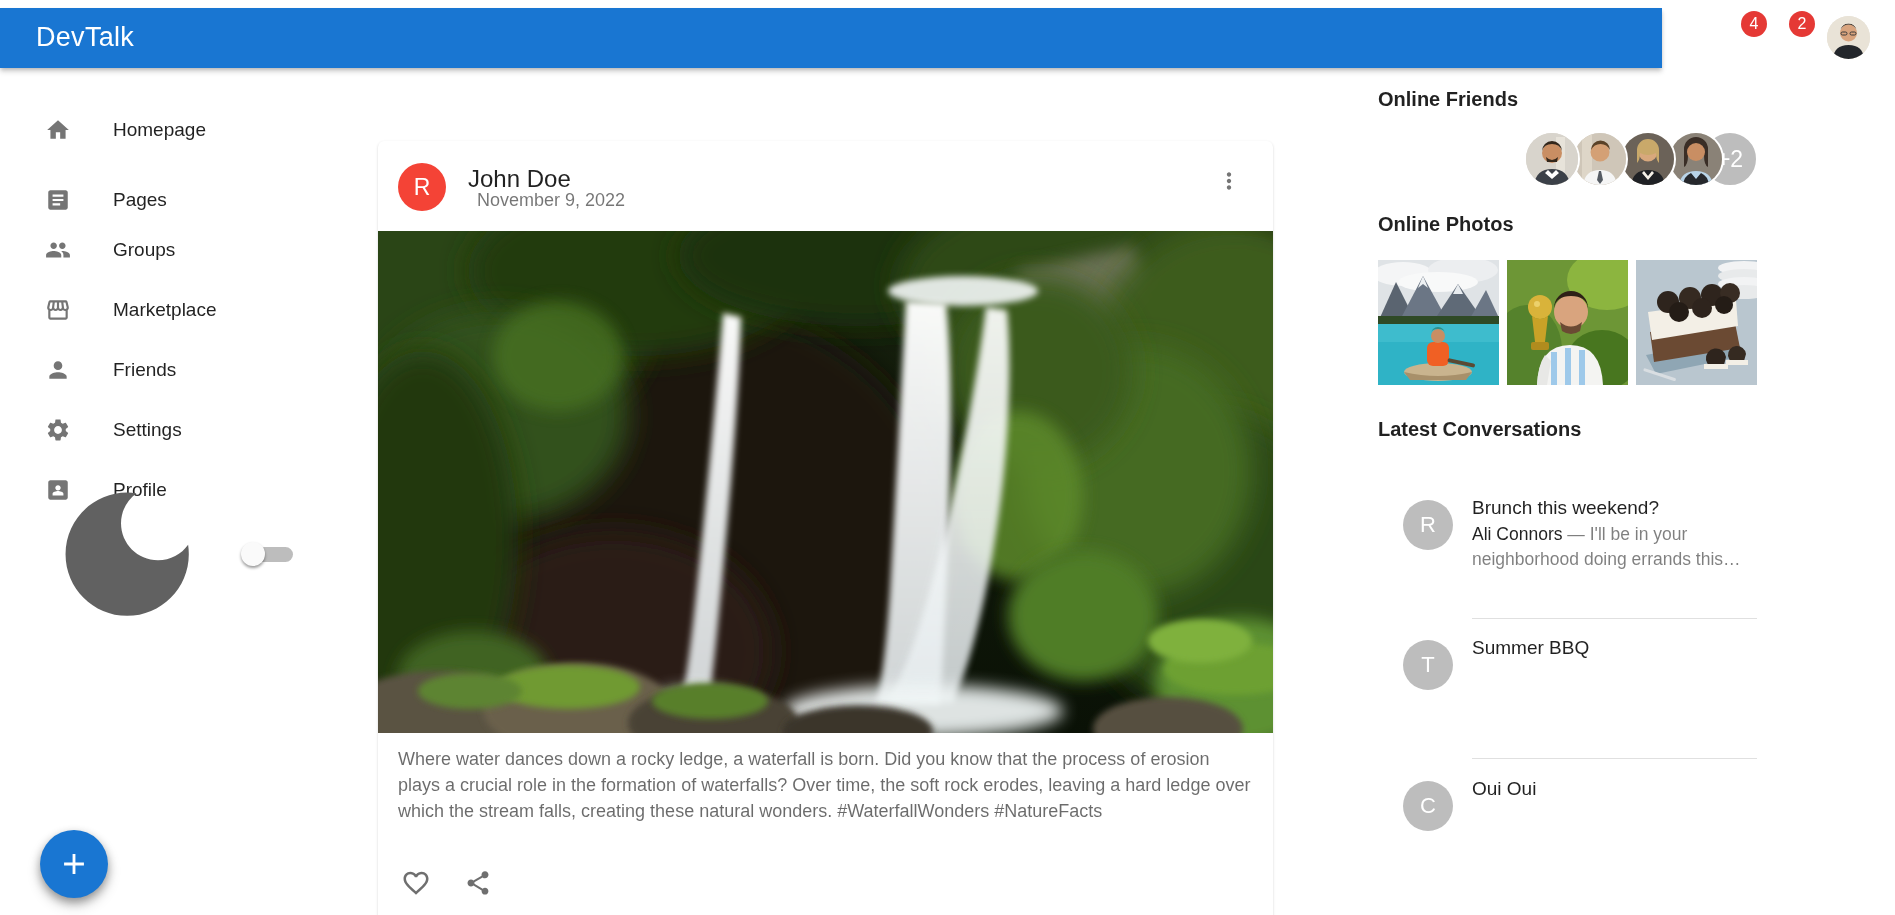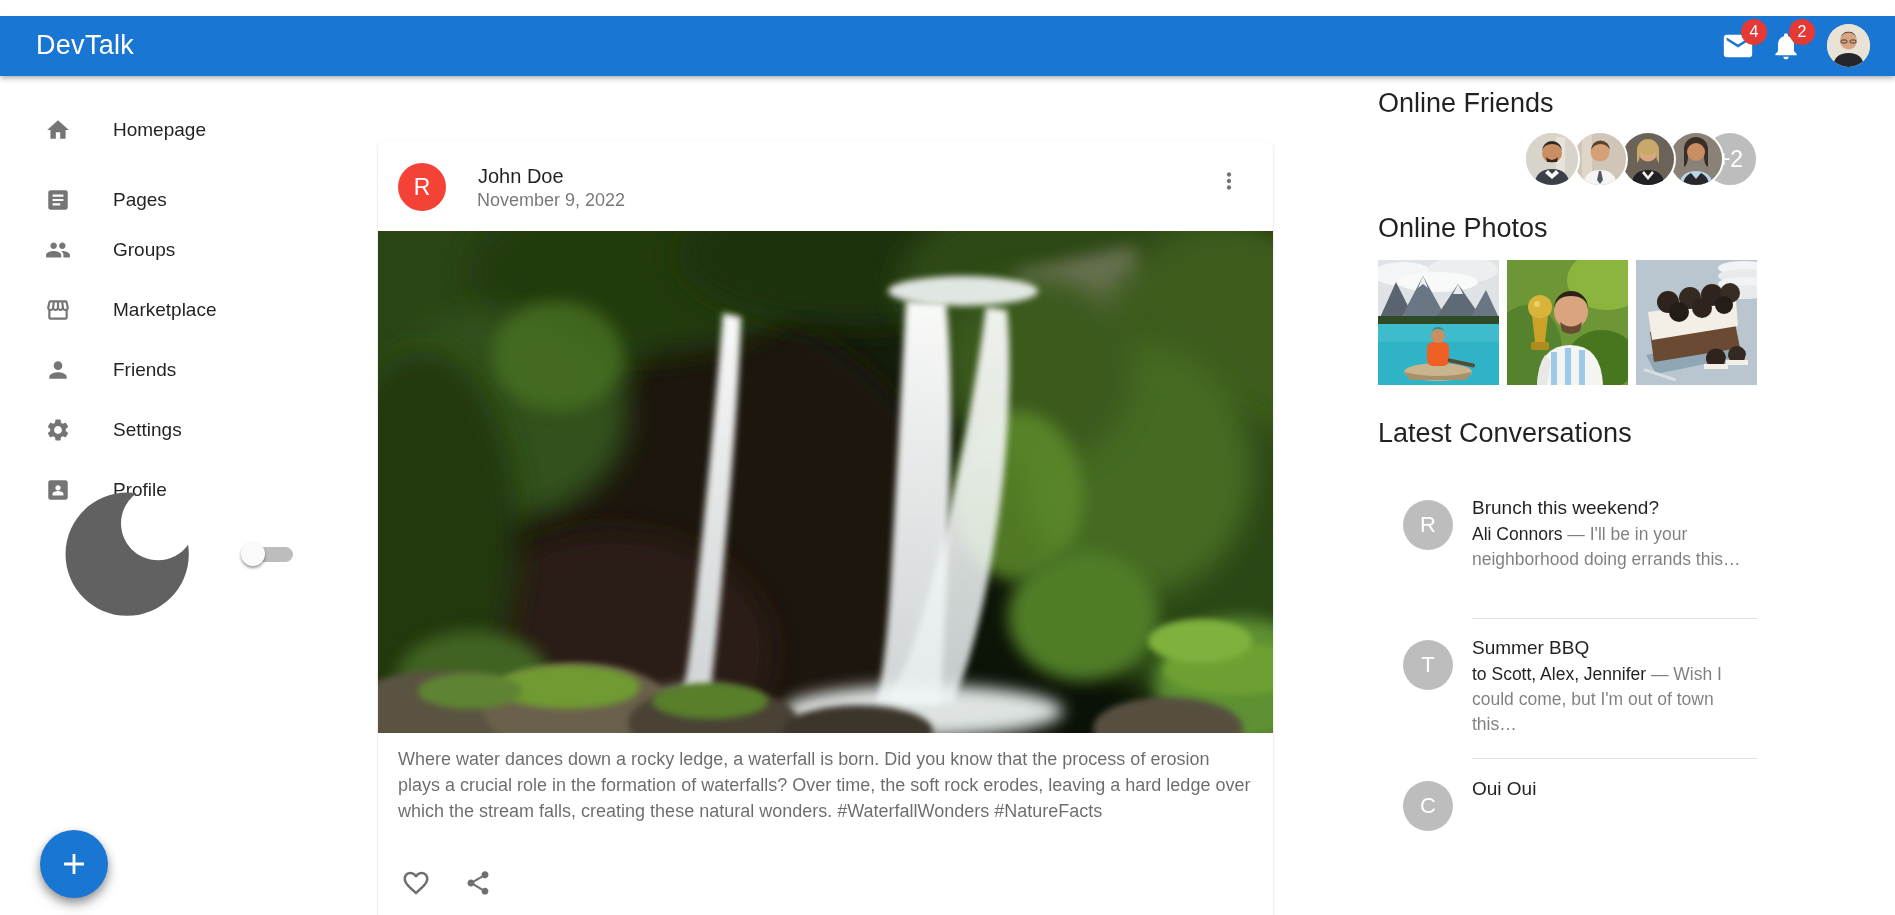--- a/index.html
+++ b/index.html
@@ -1,20 +1,20 @@
 <!DOCTYPE html>
 <html><head>
 <meta charset="utf-8">
 <style>
   * { margin:0; padding:0; box-sizing:border-box; }
   html,body { width:1895px; height:915px; overflow:hidden; background:#fff;
     font-family:"Liberation Sans", sans-serif; color:rgba(0,0,0,0.87); }
 
   
-  .appbar { position:absolute; left:0; top:16px; width:1895px; height:60px;
+  .appbar { position:absolute; left:0; top:8px; width:1662px; height:60px;
     background:#1976d2; box-shadow:0 2px 4px -1px rgba(0,0,0,.2), 0 4px 5px 0 rgba(0,0,0,.14);
     z-index:50; }
   .app-title { position:absolute; left:36px; top:14px; font-size:27px; color:#fff; font-weight:500; letter-spacing:.3px; }
   .search-box { position:absolute; left:541px; top:11px; width:758px; height:38px;
     background:#fff; border:none; border-radius:6px; padding:0 16px; font-size:19px;
     color:rgba(0,0,0,.75); outline:none; font-family:"Liberation Sans", sans-serif; }
   .search-box::placeholder { color:#9e9e9e; }
   .bar-btn { position:absolute; top:10px; width:40px; height:40px; cursor:pointer; }
   .badge { position:absolute; top:-7px; right:-9px; min-width:26px; height:26px; border-radius:13px;
     background:#e53935; color:#fff; font-size:16px; display:flex; align-items:center; justify-content:center; }
@@ -30,34 +30,34 @@
   .switch .track { position:absolute; left:11px; top:13px; width:41px; height:15px; border-radius:8px; background:#000; opacity:.26; }
   .switch .thumb { position:absolute; left:0px; top:8px; width:24px; height:24px; border-radius:50%;
     background:#fafafa; box-shadow:0 2px 3px rgba(0,0,0,.4); }
 
   
   .card { position:absolute; left:378px; top:141px; width:895px; height:860px; background:#fff;
     border-radius:6px; box-shadow:0 2px 1px -1px rgba(0,0,0,.2), 0 1px 1px 0 rgba(0,0,0,.14), 0 1px 3px 0 rgba(0,0,0,.12); }
   .card-header { position:absolute; left:0; top:0; width:100%; height:90px; }
   .post-avatar { position:absolute; left:20px; top:22px; width:48px; height:48px; border-radius:50%;
     background:#f44336; color:#fff; font-size:23px; display:flex; align-items:center; justify-content:center; }
-  .post-author { position:absolute; left:100px; top:24px; font-size:20px; color:rgba(0,0,0,.87); }
+  .post-author { position:absolute; left:90px; top:24px; font-size:24px; color:rgba(0,0,0,.87); }
   .post-date { position:absolute; left:90px; top:49px; font-size:18px; color:rgba(0,0,0,.54);margin-left:9px; }
   .kebab-btn { position:absolute; right:22px; top:18px; width:44px; height:44px; display:flex;
     align-items:center; justify-content:center; cursor:pointer; border-radius:50%; }
   .post-media { position:absolute; left:0; top:90px; width:895px; height:502px; overflow:hidden; background:#101708; }
   .post-body { position:absolute; left:20px; top:605px; width:856px; font-size:18px; line-height:26px; color:rgba(0,0,0,.58); }
   .post-actions { position:absolute; left:14px; top:718px; display:flex; gap:14px; }
   .action-btn { width:48px; height:48px; display:flex; align-items:center; justify-content:center; cursor:pointer; border-radius:50%; }
 
   
   .fab { position:absolute; left:40px; top:830px; width:68px; height:68px; border-radius:50%;
     background:#1976d2; display:flex; align-items:center; justify-content:center; cursor:pointer;
     box-shadow:0 4px 8px rgba(0,0,0,.3), 0 7px 14px rgba(0,0,0,.2); }
-  .rhead { font-size:27px; color:rgba(0,0,0,.87); font-weight:400; }
+  .rhead { font-size:20px; color:rgba(0,0,0,.87); font-weight:700; }
   .h-online { position:absolute; left:1378px; top:88px; }
   .avatar-group { position:absolute; left:1378px; top:131px; width:380px; height:56px; }
   .avatar-group .av { position:absolute; top:0; width:56px; height:56px; border-radius:50%;
     border:2px solid #fff; overflow:hidden; background:#d8d4cc; cursor:pointer; }
   .avatar-more { background:#bdbdbd !important; color:#fff; font-size:23px;
     display:flex; align-items:center; justify-content:center; }
   .h-photos { position:absolute; left:1378px; top:213px; }
   .photo-row { position:absolute; left:1378px; top:260px; width:380px; display:flex; gap:8px; }
   .photo { width:121px; height:125px; overflow:hidden; cursor:pointer; background:#ccc; }
   .h-convos { position:absolute; left:1378px; top:418px; }
@@ -374,21 +374,20 @@
       <div class="ctitle">Brunch this weekend?</div>
       <div class="csub"><span class="cfrom">Ali Connors</span><span> — I'll be in your neighborhood doing errands this…</span></div>
     </div>
   </div>
   <div class="cdivider" style="top:618px"></div>
 
   <div class="convo" style="top:637px">
     <div class="cavatar">T</div>
     <div class="cbody">
       <div class="ctitle">Summer BBQ</div>
-      <div class="csub"><span class="cfrom">to Scott, Alex, Jennifer</span><span> — Wish I could come, but I'm out of town this…</span></div>
     </div>
   </div>
   <div class="cdivider" style="top:758px"></div>
 
   <div class="convo" style="top:778px">
     <div class="cavatar">C</div>
     <div class="cbody">
       <div class="ctitle">Oui Oui</div>
     </div>
   </div>

